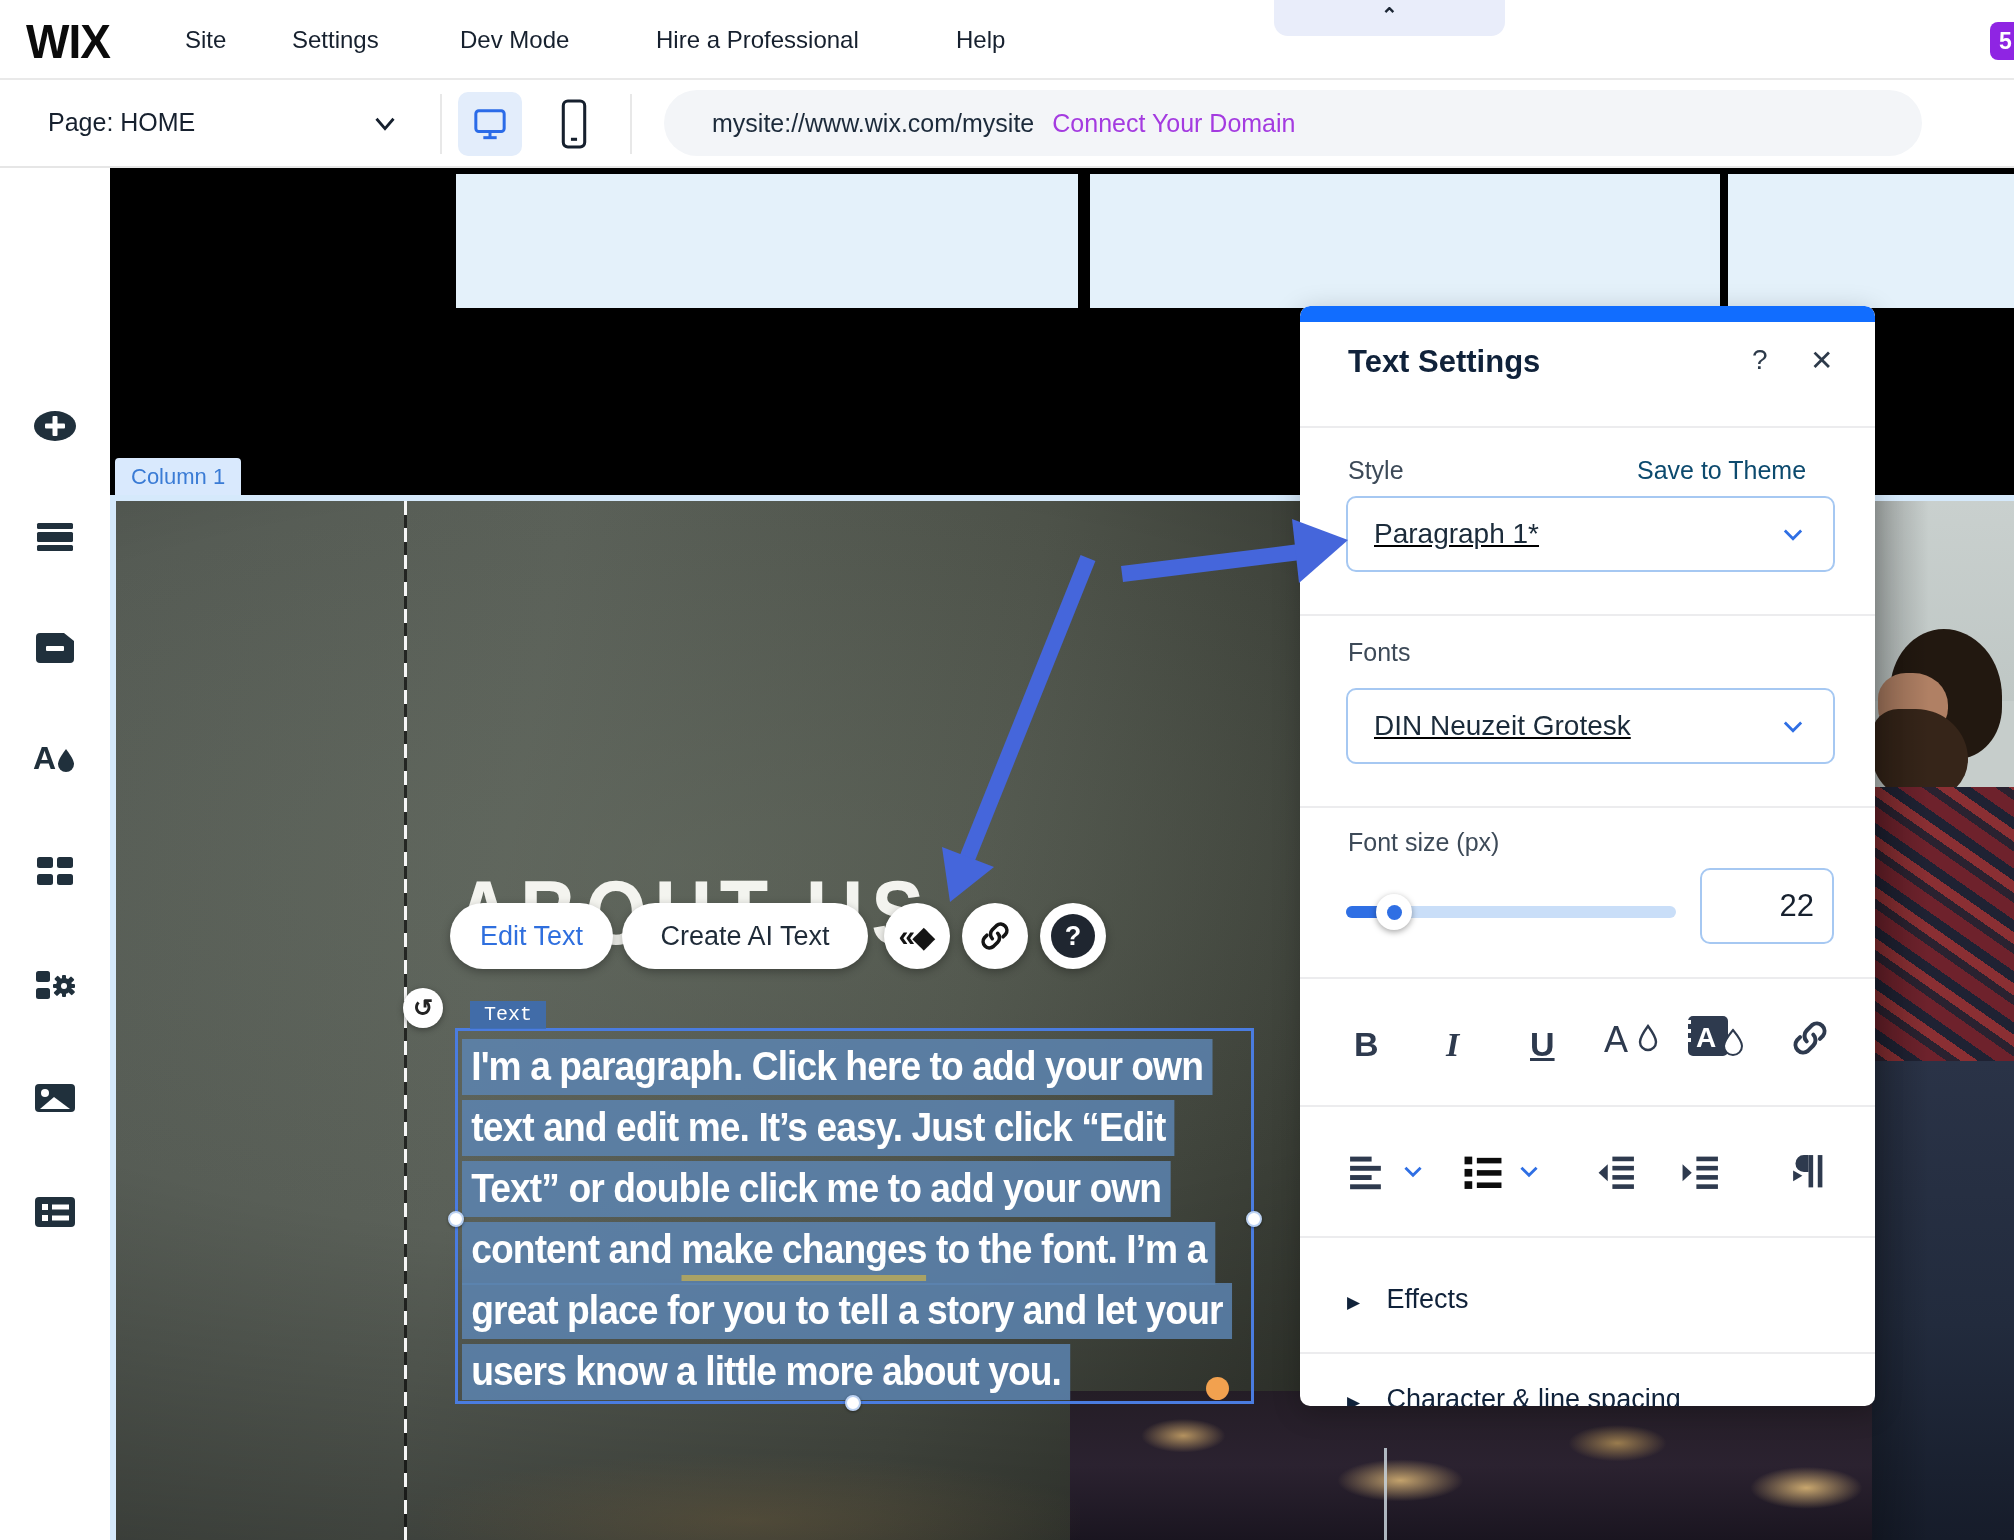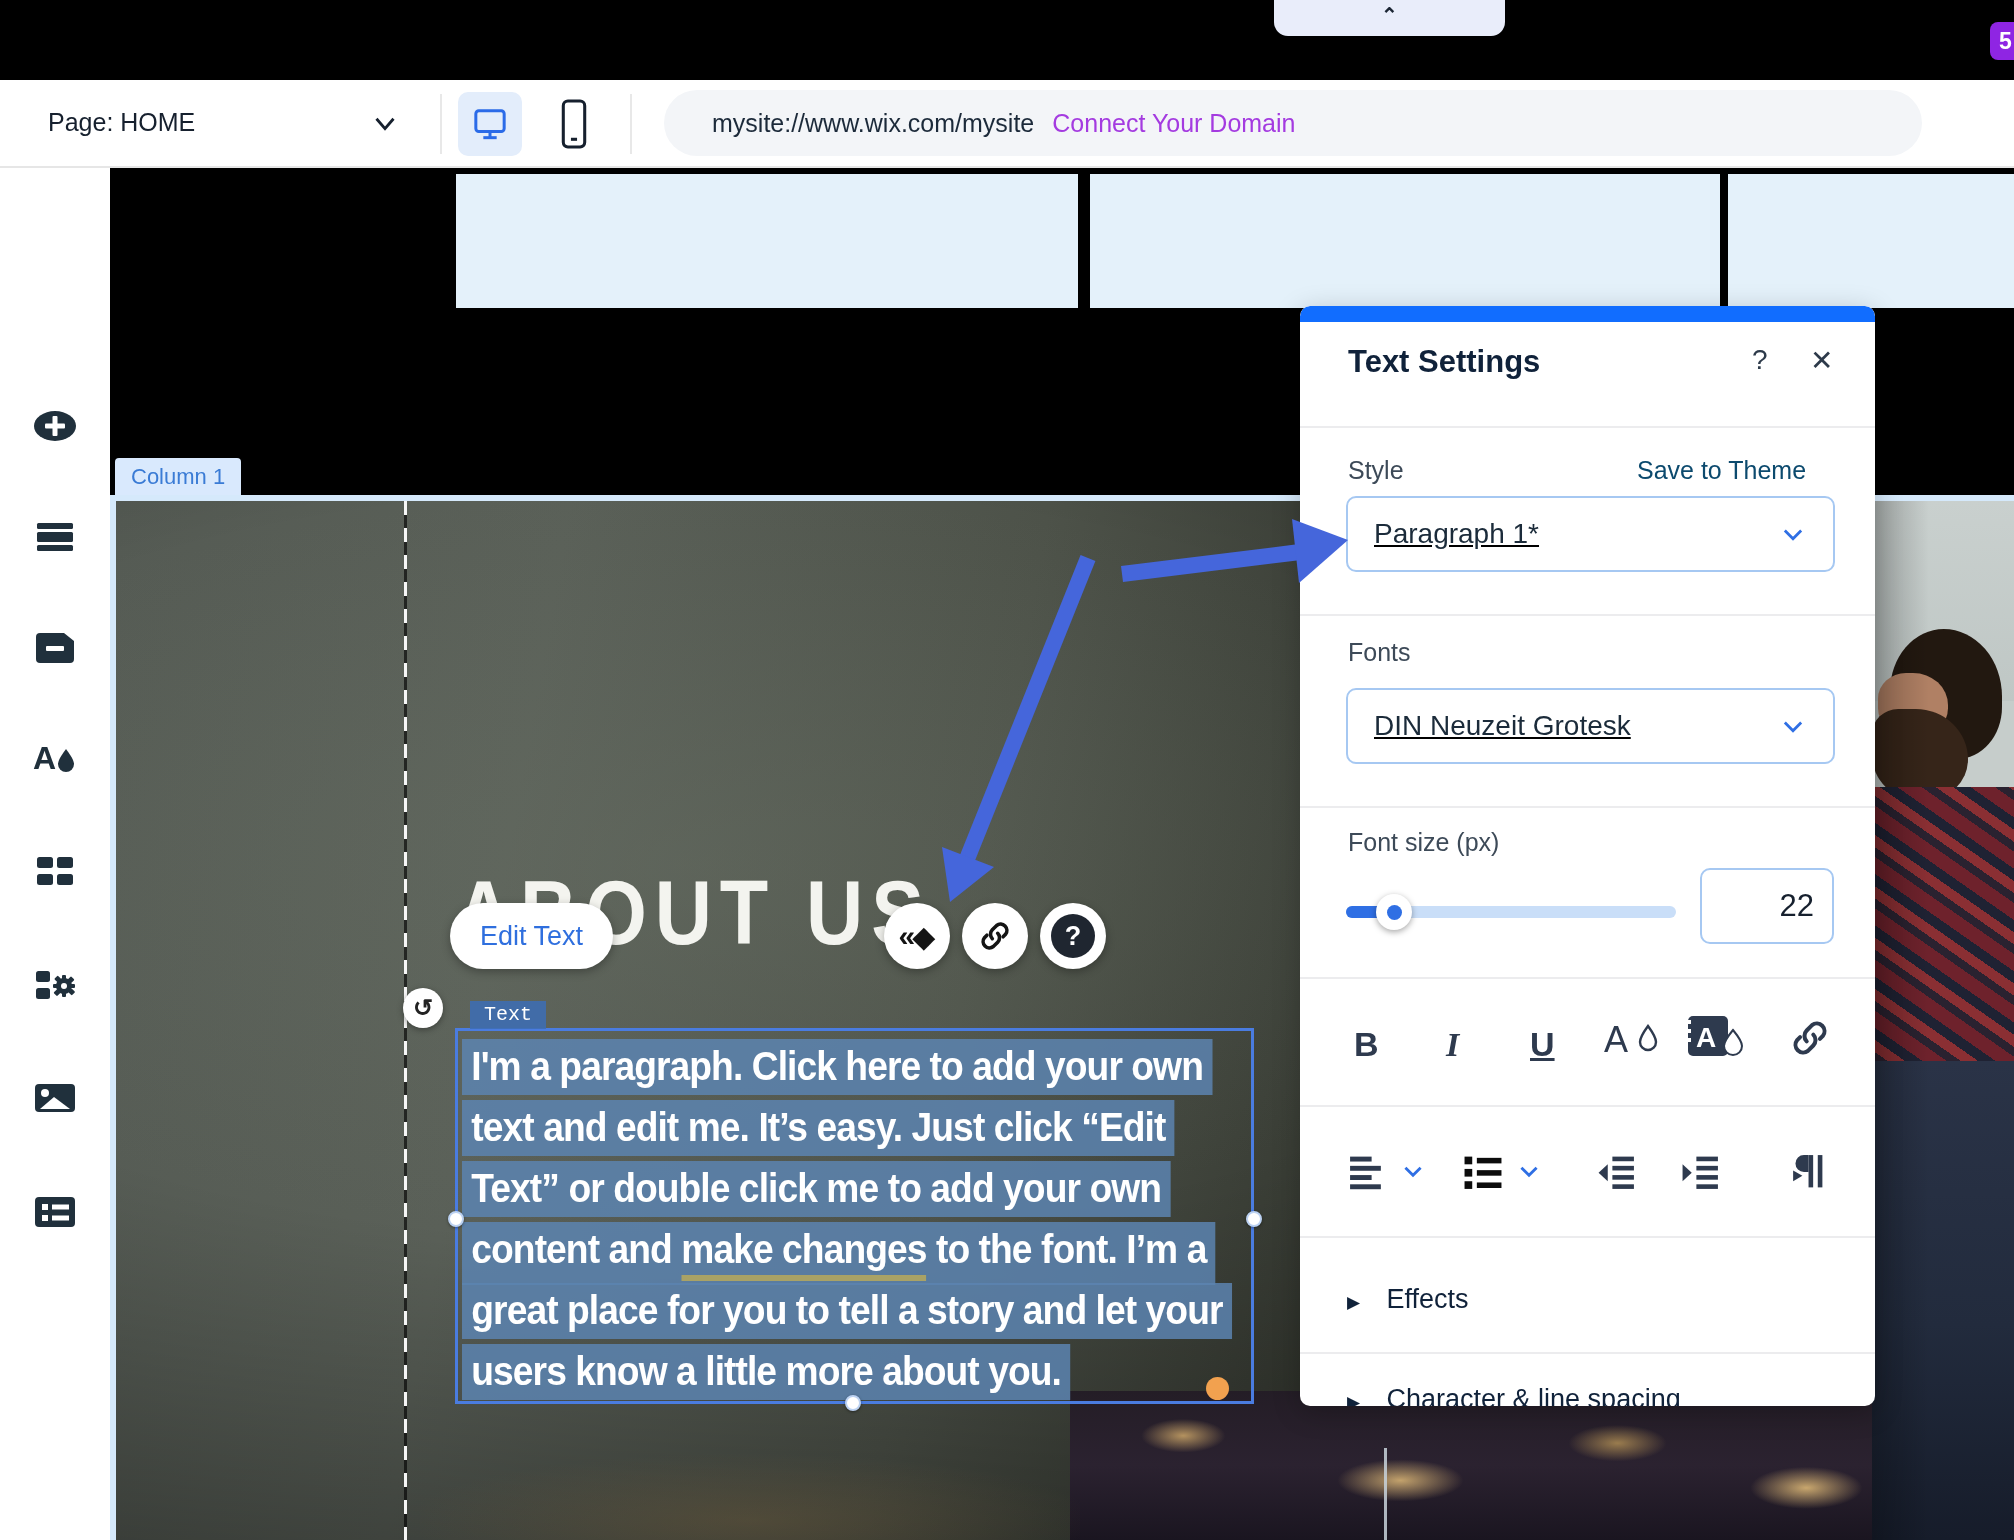--- a/index.html
+++ b/index.html
@@ -108,20 +108,28 @@
   .acc-label { font-size:27px; color:#10223a; }
 
   
   #arrows { left:0; top:0; width:2014px; height:1540px; z-index:45; pointer-events:none; }
 </style>
 </head>
 <body>
 
 <div id="stage">
 
+  <div id="topbar" class="abs">
+    <div id="wix-logo" class="abs">WIX</div>
+    <div class="nav-item abs" style="left:185px">Site</div>
+    <div class="nav-item abs" style="left:292px">Settings</div>
+    <div class="nav-item abs" style="left:460px">Dev Mode</div>
+    <div class="nav-item abs" style="left:656px">Hire a Professional</div>
+    <div class="nav-item abs" style="left:956px">Help</div>
+  </div>
   <div id="collapse-btn" class="abs">
     <span>⌃</span>
   </div>
   <div id="notif-badge" class="abs">5</div>
 
   <div id="toolbar2" class="abs">
     <div id="page-selector" class="abs">Page: HOME</div>
     <svg id="page-chevron" class="abs" width="34" height="34" viewBox="0 0 24 24">
         <polyline points="6,9 12,16 18,9" fill="none" stroke="#16202e" stroke-width="2"></polyline>
       </svg>
@@ -256,20 +264,21 @@
     <div class="pline" style="top:191px"><span class="hl"><span>content and </span><span class="spell">make changes</span><span> to the font. I’m a</span></span></div>
     <div class="pline" style="top:252px"><span class="hl">great place for you to tell a story and let your</span></div>
     <div class="pline" style="top:313px"><span class="hl">users know a little more about you.</span></div>
     <div class="sel-handle" style="left:-10px;top:180px"></div>
     <div class="sel-handle" style="left:788px;top:180px"></div>
     <div class="sel-handle" style="left:387px;top:364px"></div>
     <div id="orange-dot"></div>
   </div>
 
   <div class="qt-pill abs" style="left:450px;width:163px;color:#2f6fde">Edit Text</div>
+  <div class="qt-pill abs" style="left:622px;width:246px;color:#1f2b38">Create AI Text</div>
   <div class="qt-circle abs" style="left:884px">
     <span style="font-size:30px;font-weight:700;color:#141414;margin-right:-3px">«</span>
     <span style="font-size:30px;color:#141414">◆</span>
   </div>
   <div class="qt-circle abs" style="left:962px">
     <svg width="36" height="36" viewBox="0 0 24 24">
         <path d="M10.2 13.8 a4.2 4.2 0 0 1 0-5.9 l2.9-2.9 a4.2 4.2 0 0 1 5.9 5.9 l-1.6 1.6" fill="none" stroke="#141414" stroke-width="2.4" stroke-linecap="round"></path>
         <path d="M13.8 10.2 a4.2 4.2 0 0 1 0 5.9 l-2.9 2.9 a4.2 4.2 0 0 1 -5.9-5.9 l1.6-1.6" fill="none" stroke="#141414" stroke-width="2.4" stroke-linecap="round"></path>
       </svg>
   </div>

